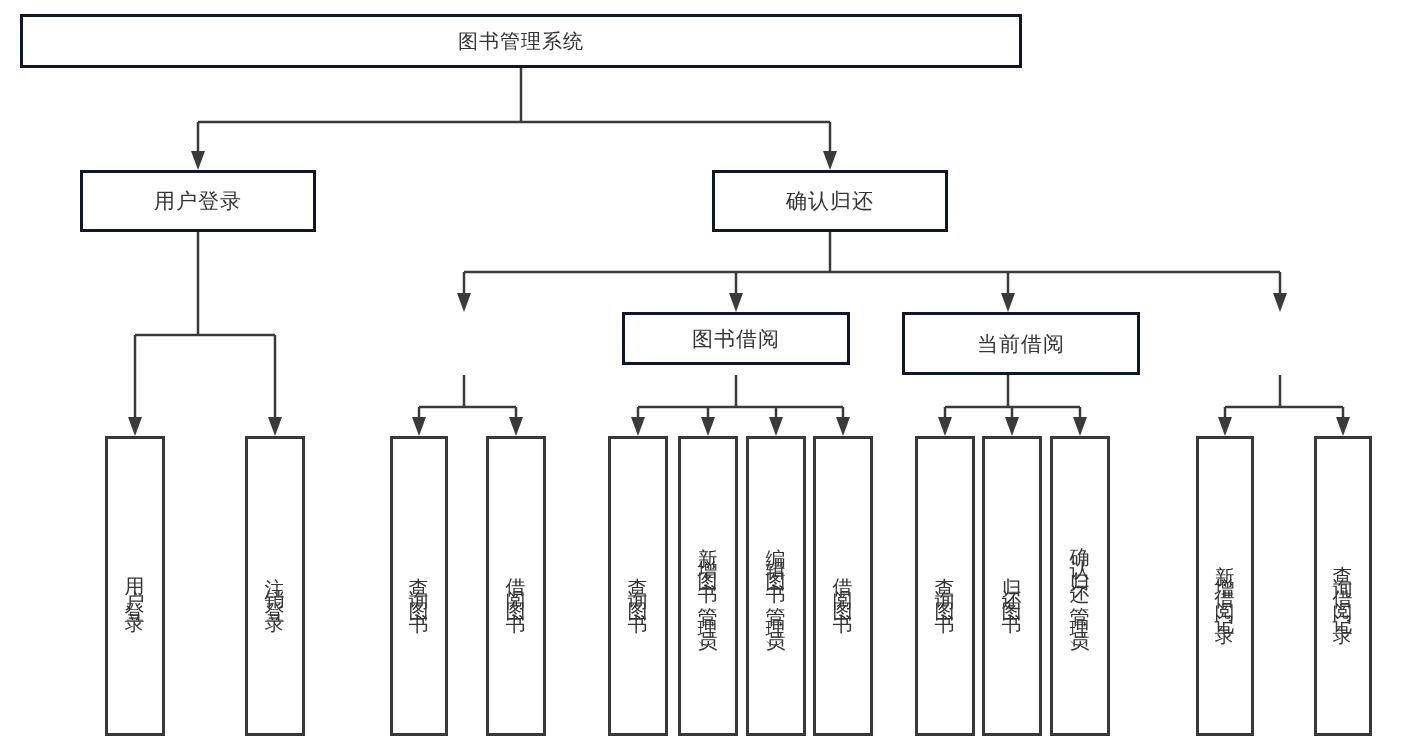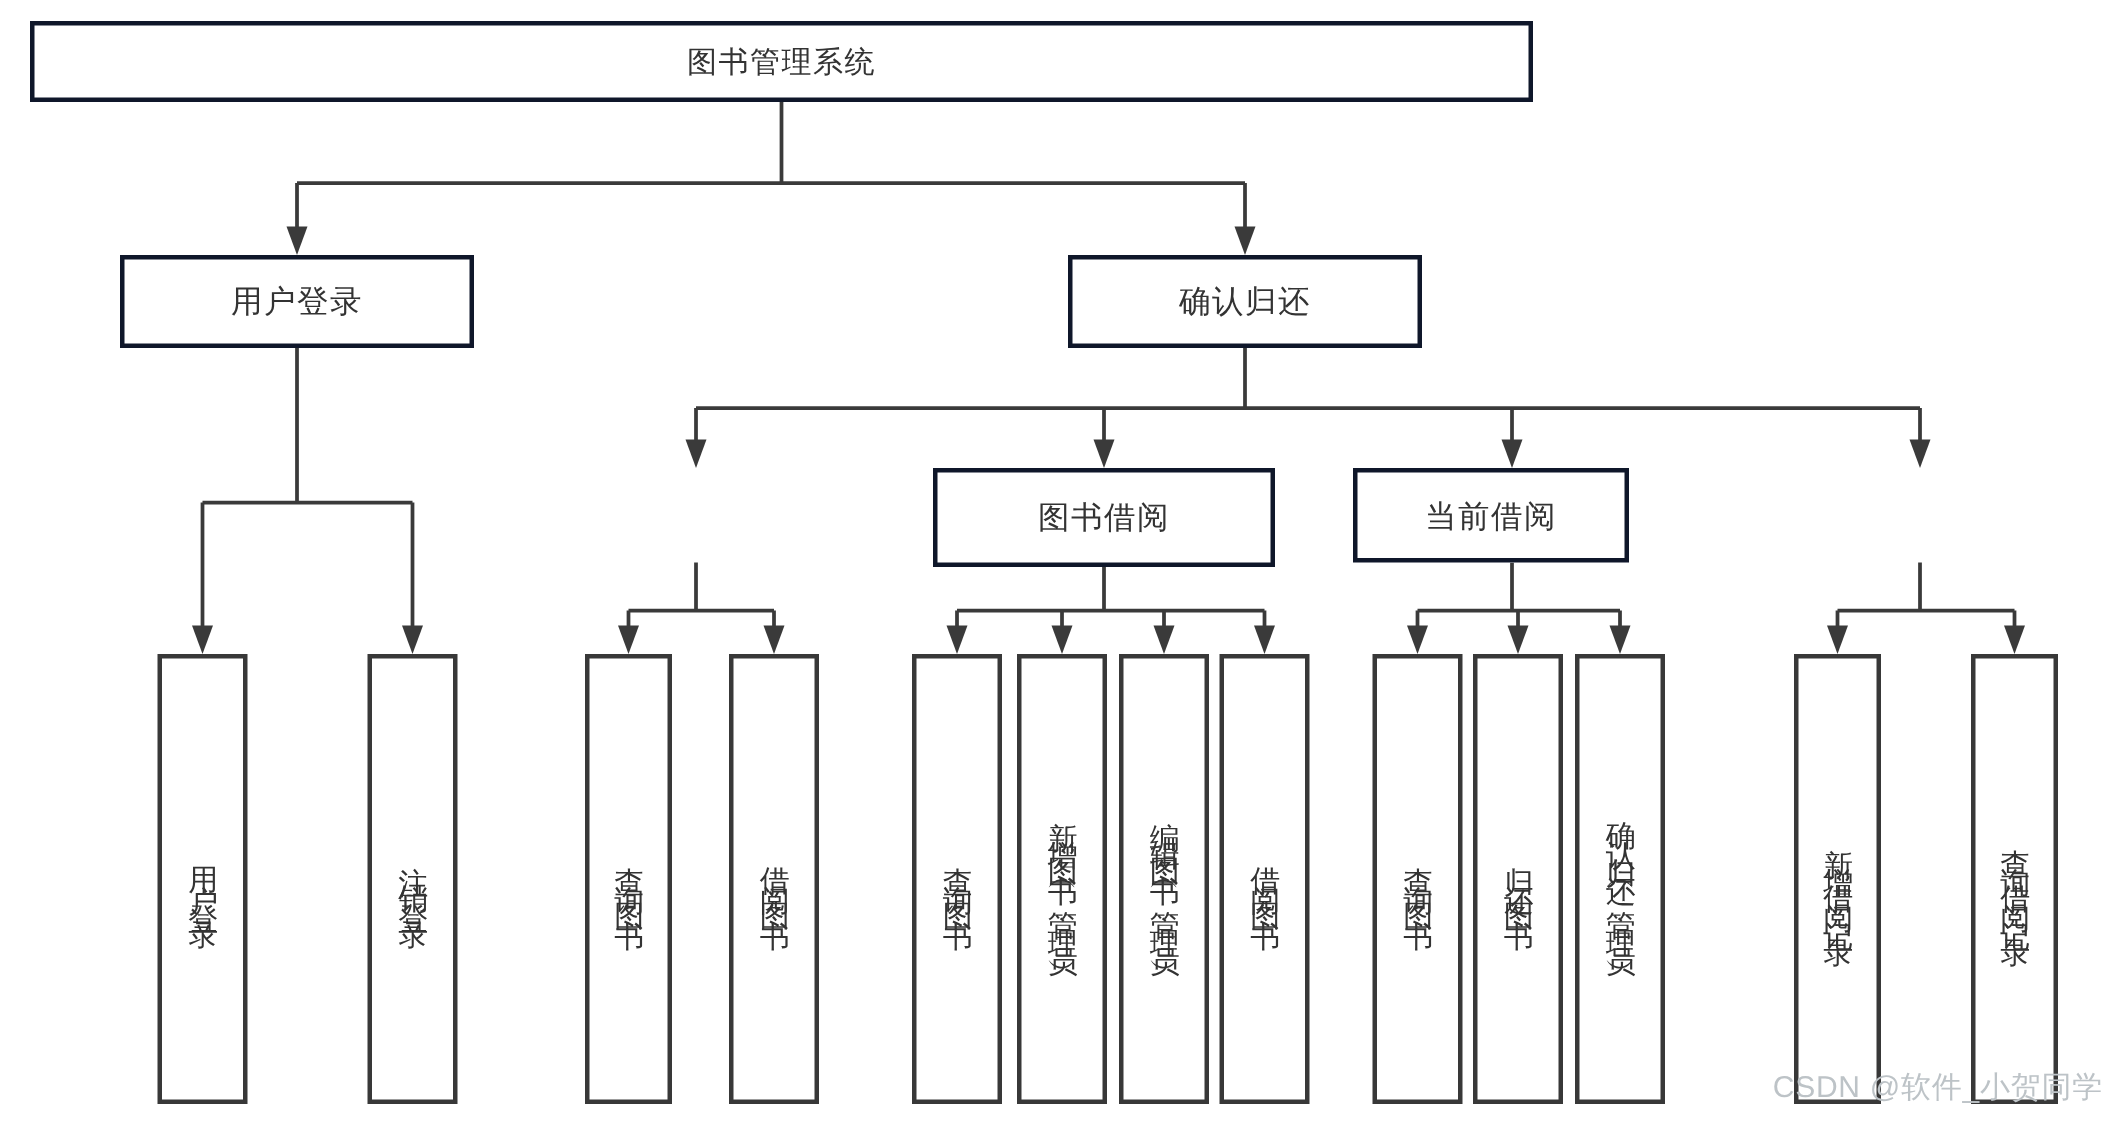--- a/index.html
+++ b/index.html
@@ -115,24 +115,24 @@
     <span>图书管理系统</span>
   </div>
 
   <div class="hbox" style="left:80px;top:170px;width:236px;height:62px">
     <span>用户登录</span>
   </div>
   <div class="hbox" style="left:712px;top:170px;width:236px;height:62px">
     <span>确认归还</span>
   </div>
 
-  <div class="hbox" style="left:622px;top:312px;width:228px;height:66px">
+  <div class="hbox" style="left:622px;top:312px;width:228px;height:53px">
     <span>图书借阅</span>
   </div>
-  <div class="hbox" style="left:902px;top:312px;width:184px;height:63px">
+  <div class="hbox" style="left:902px;top:312px;width:238px;height:63px">
     <span>当前借阅</span>
   </div>
 
   <div class="vbox" style="left:105px;width:60px">
     <span class="vt">用户登录</span>
   </div>
   <div class="vbox" style="left:245px;width:60px">
     <span class="vt">注销登录</span>
   </div>
 
@@ -166,15 +166,14 @@
     <span class="vt">确认归还（管理员）</span>
   </div>
 
   <div class="vbox" style="left:1196px;width:58px">
     <span class="vt">新增借阅记录</span>
   </div>
   <div class="vbox" style="left:1314px;width:58px">
     <span class="vt">查询借阅记录</span>
   </div>
 
-  <div class="watermark">CSDN @软件_小贺同学</div>
 
 </div>
 
 </body></html>

